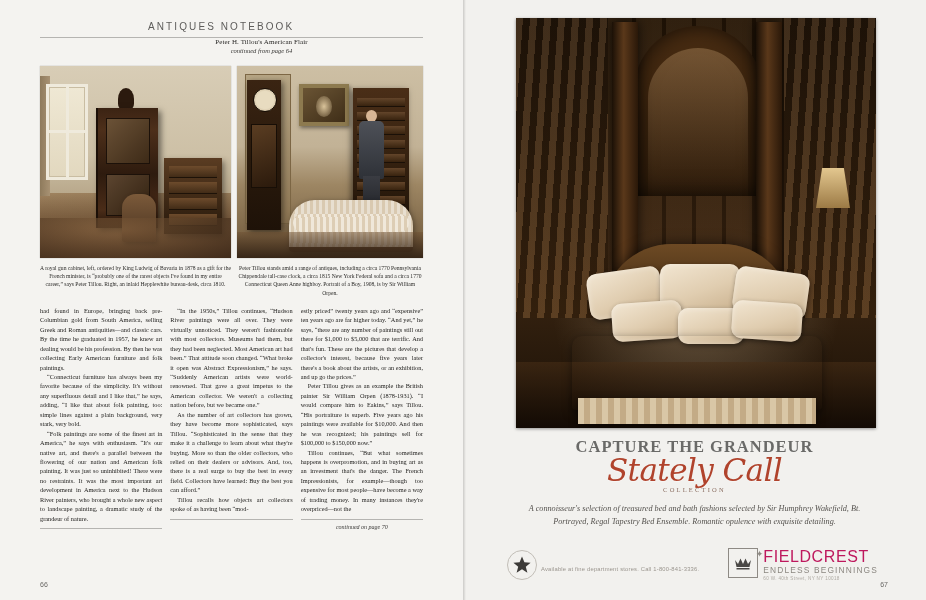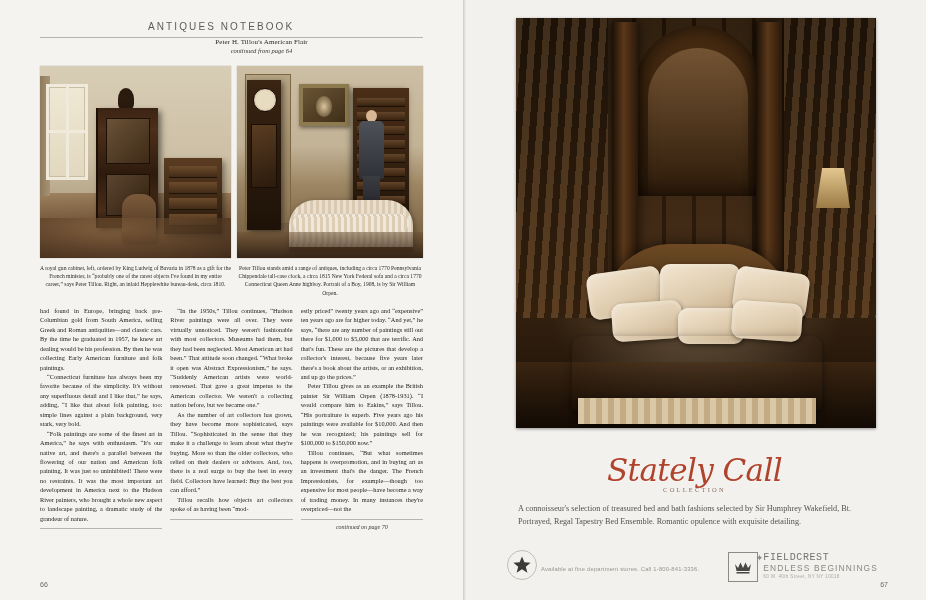--- a/index.html
+++ b/index.html
@@ -349,20 +349,22 @@
   .ad-collection {
     position: absolute; left: 0; right: 0; top: 486px;
     text-align: center;
     font-family: "Liberation Serif", serif;
     font-size: 6.5px;
     letter-spacing: 2.2px;
     color: #8b6f62;
   }
   .ad-body {
     position: absolute; left: 55px; right: 55px; top: 503px;
+    text-align: center;
+    font-style: italic;
     font-size: 8.2px;
     line-height: 1.55;
     color: #55524e;
   }
   .ad-footer {
     position: absolute; left: 0; right: 0; bottom: 14px; height: 48px;
   }
   .star-logo {
     position:absolute; left: 44px; bottom: 6px; width: 30px; height: 30px;
     border-radius: 50%;
@@ -387,23 +389,23 @@
     color: #4a4845;
     font-size: 17px; line-height: 1;
     position: relative;
   }
   .fc-wheat {
     position: absolute; right: -6px; top: 1px;
     font-size: 9px; color: #8e8a84; line-height: 1;
   }
   .fc-words { padding-top: 1px; }
   .fc-name {
-    font-family: Liberation Mono, monospace;
-    font-size: 10px; letter-spacing: .6px;
-    color: #737373; line-height: 1;
+    font-family: Liberation Sans, sans-serif;
+    font-size: 16px; letter-spacing: .6px;
+    color: #be185d; line-height: 1;
   }
   .fc-tag {
     font-family: "Liberation Sans", sans-serif;
     font-size: 8.4px; letter-spacing: 1.15px;
     color: #8b8780; line-height: 1.3;
   }
   .fc-addr {
     font-family: "Liberation Sans", sans-serif;
     font-size: 4.6px; letter-spacing: .35px;
     color: #aeaaa3; line-height: 1.3;
@@ -523,20 +525,21 @@
           <div class="pw c"></div>
         <div class="pw d"></div>
           <div class="pw e"></div>
           <div class="pw f"></div>
       </div>
       <div class="coverlet"></div>
       <div class="skirt"></div>
     </div>
   </div>
 
+  <div class="ad-head">CAPTURE THE GRANDEUR</div>
   <div class="ad-script">Stately Call</div>
   <div class="ad-collection">COLLECTION</div>
 
   <div class="ad-body">
     <span>A connoisseur's selection of treasured bed and bath fashions selected by Sir Humphrey Wakefield, Bt.</span>
     <span>Portrayed, Regal Tapestry Bed Ensemble. Romantic opulence with exquisite detailing.</span>
   </div>
 
   <div class="ad-footer">
     <div class="star-logo">

